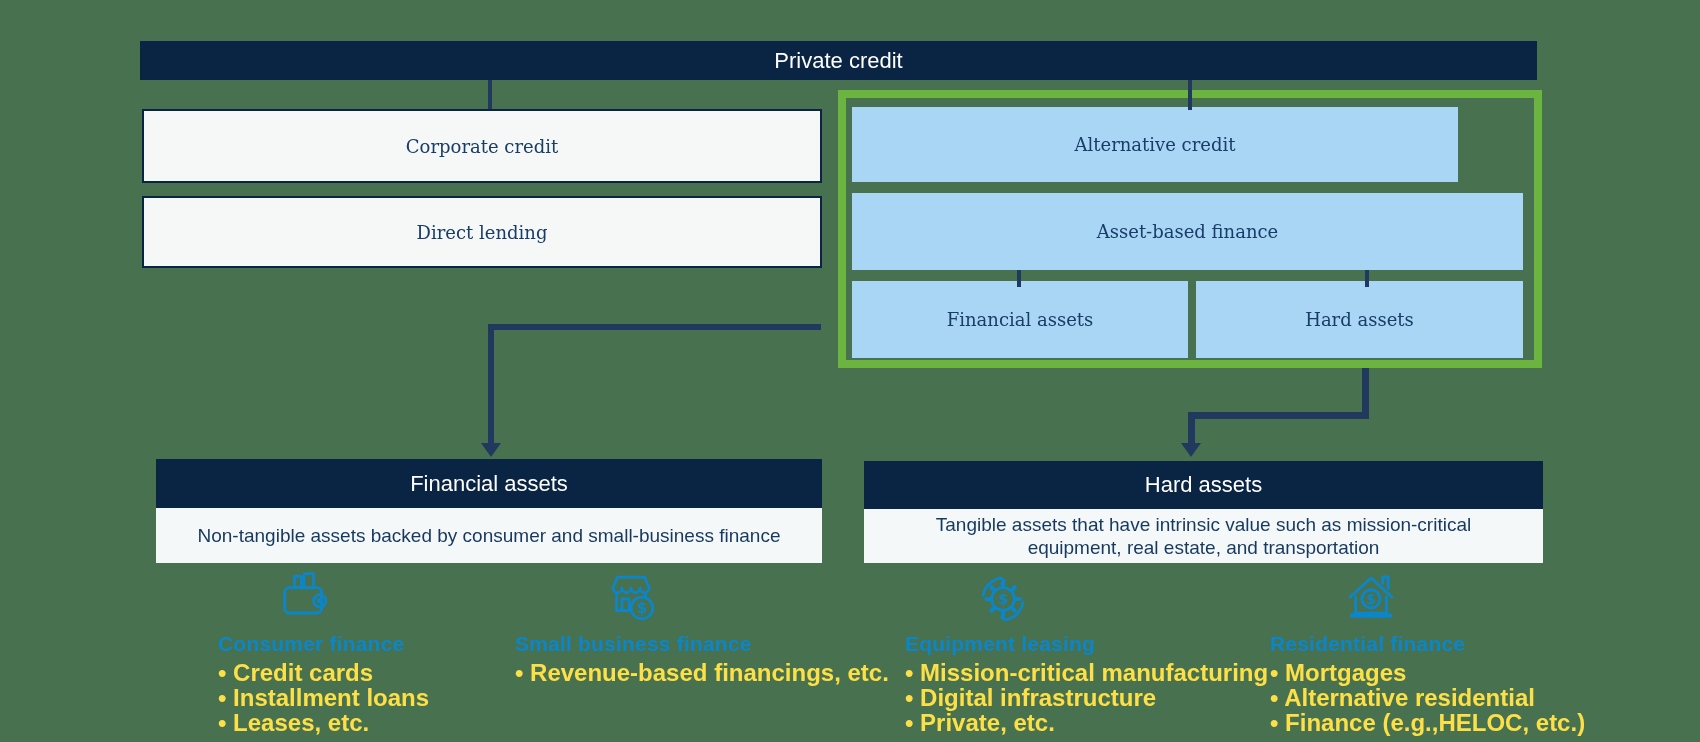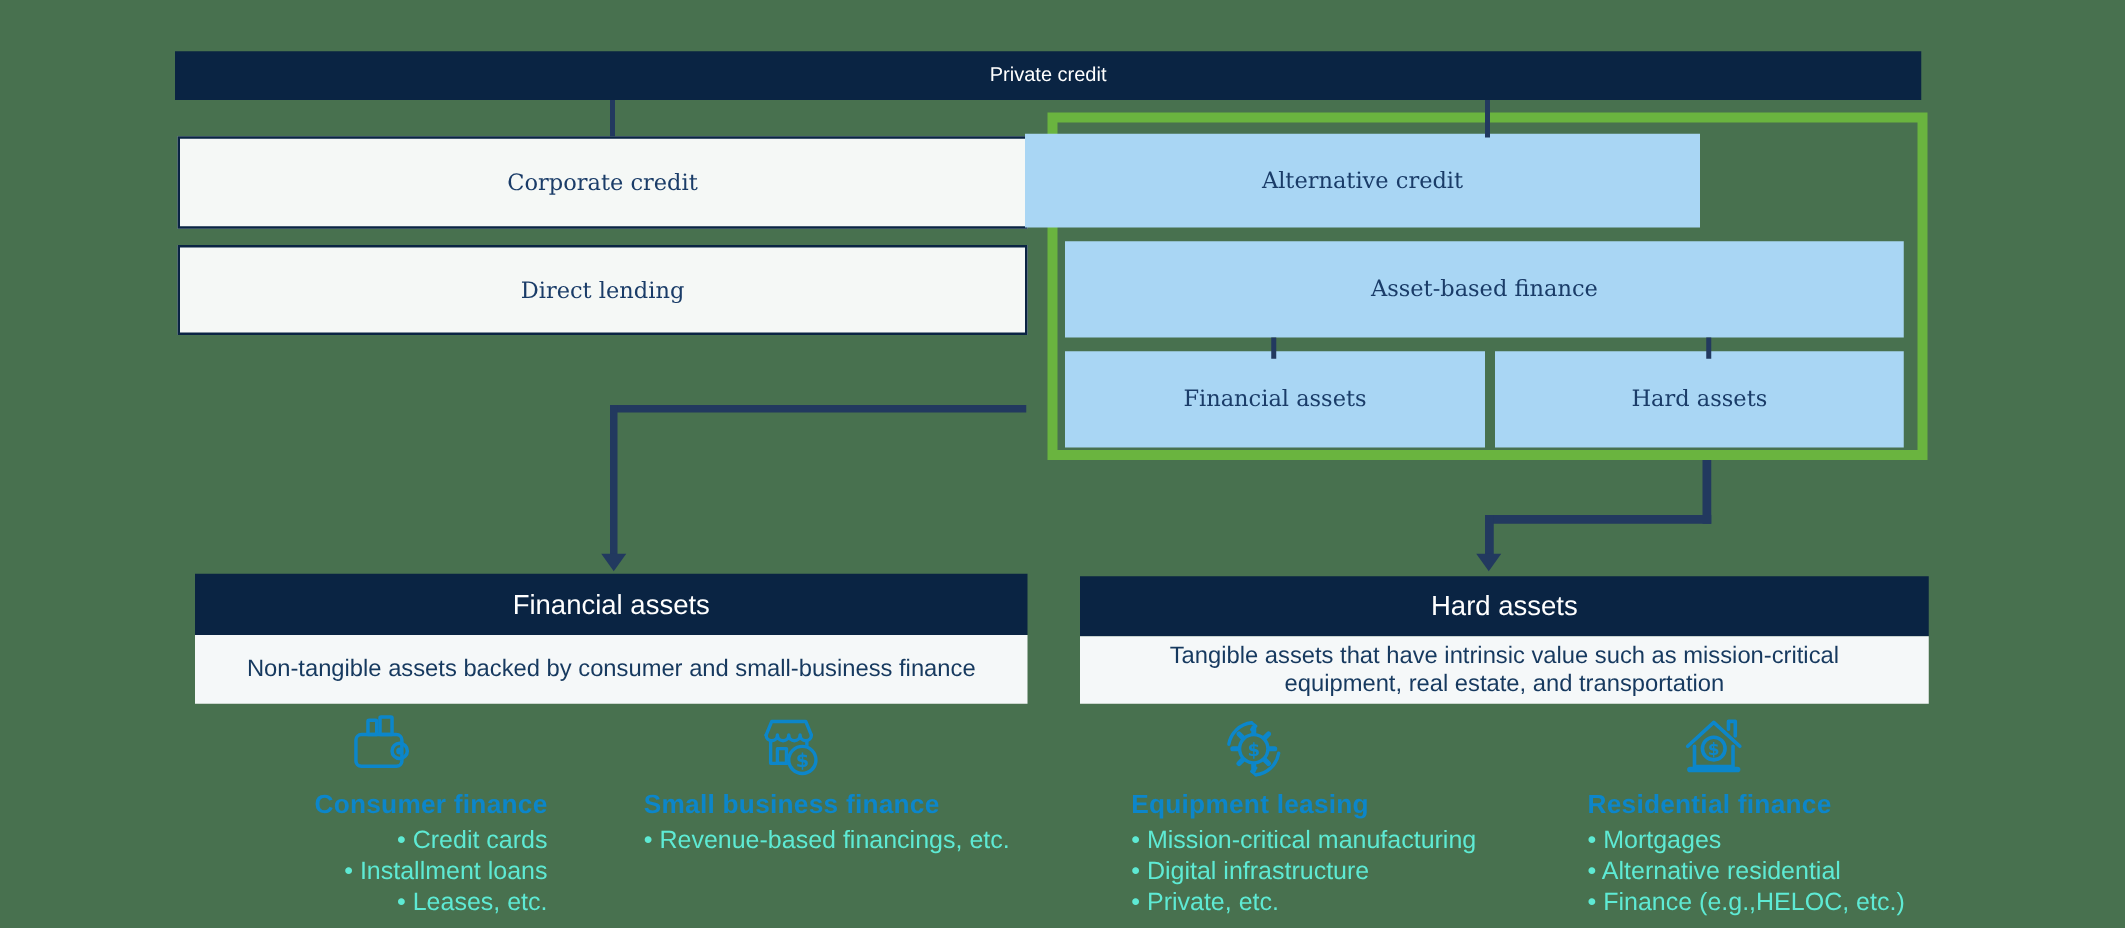--- a/index.html
+++ b/index.html
@@ -6,36 +6,36 @@
   body{
     width:1700px;height:742px;position:relative;overflow:hidden;
     background:#48714F;
     font-family:"Liberation Sans", sans-serif;
   }
   .abs{position:absolute;box-sizing:border-box;}
 
   
   .rootbar{
     left:140px;top:41px;width:1397px;height:39px;
-    background:#0A2443;color:#FFFFFF;font-size:16px;
+    background:#0A2443;color:#FFFFFF;font-size:22px;
     display:flex;align-items:center;justify-content:center;
   }
 
   
   .node{
     display:flex;align-items:center;justify-content:center;
     font-family:"DejaVu Serif", serif;
     font-size:18px;color:#1A3C68;
   }
   .whitebox{background:#F5F8F6;border:2px solid #0A2443;}
   .bluebox{background:#A9D6F4;}
   .box-corporate{left:142px;top:109px;width:680px;height:74px;}
   .box-direct{left:142px;top:196px;width:680px;height:72px;}
   .greenbox{left:838px;top:90px;width:704px;height:278px;border:8px solid #6AB43F;background:transparent;}
-  .box-alt{left:820px;top:107px;width:540px;height:75px;align-items:center;}
+  .box-alt{left:852px;top:107px;width:606px;height:75px;align-items:center;}
   .box-abf{left:852px;top:193px;width:671px;height:77px;}
   .box-fa{left:852px;top:281px;width:336px;height:77px;}
   .box-ha{left:1196px;top:281px;width:327px;height:77px;}
 
   
   .line{background:#22395F;z-index:3;}
   .tick-root-corporate{left:488px;top:80px;width:4px;height:29px;}
   .tick-root-alt{left:1188px;top:80px;width:4px;height:30px;}
   .tick-abf-fa{left:1017px;top:270px;width:4px;height:17px;}
   .tick-abf-ha{left:1365px;top:270px;width:4px;height:17px;}
@@ -67,24 +67,24 @@
   .ha-body{left:864px;top:509px;width:679px;height:54px;padding:0 42px;}
 
   
   .icon{z-index:2;}
   .icon svg{display:block;}
   .col{z-index:2;}
   .col .heading{
     color:#0C86CA;font-size:21px;font-weight:800;margin-bottom:4px;letter-spacing:0.2px;
   }
   .col .item{
-    color:#5eead4;font-size:20px;font-weight:400;line-height:25px;white-space:nowrap;
+    color:#fde047;font-size:24px;font-weight:700;line-height:25px;white-space:nowrap;
   }
   .col .item::before{content:"• ";}
-  .col-consumer{left:218px;top:632px;width:220px;text-align:right;}
+  .col-consumer{left:218px;top:632px;width:220px;}
   .col-smallbiz{left:515px;top:632px;width:310px;}
   .col-equipment{left:905px;top:632px;width:310px;}
   .col-residential{left:1270px;top:632px;width:310px;}
   .icon-wallet{left:276px;top:571px;}
   .icon-store{left:602px;top:569px;}
   .icon-gear{left:974px;top:570px;}
   .icon-house{left:1342px;top:568px;}
 </style>
 </head>
 <body>

